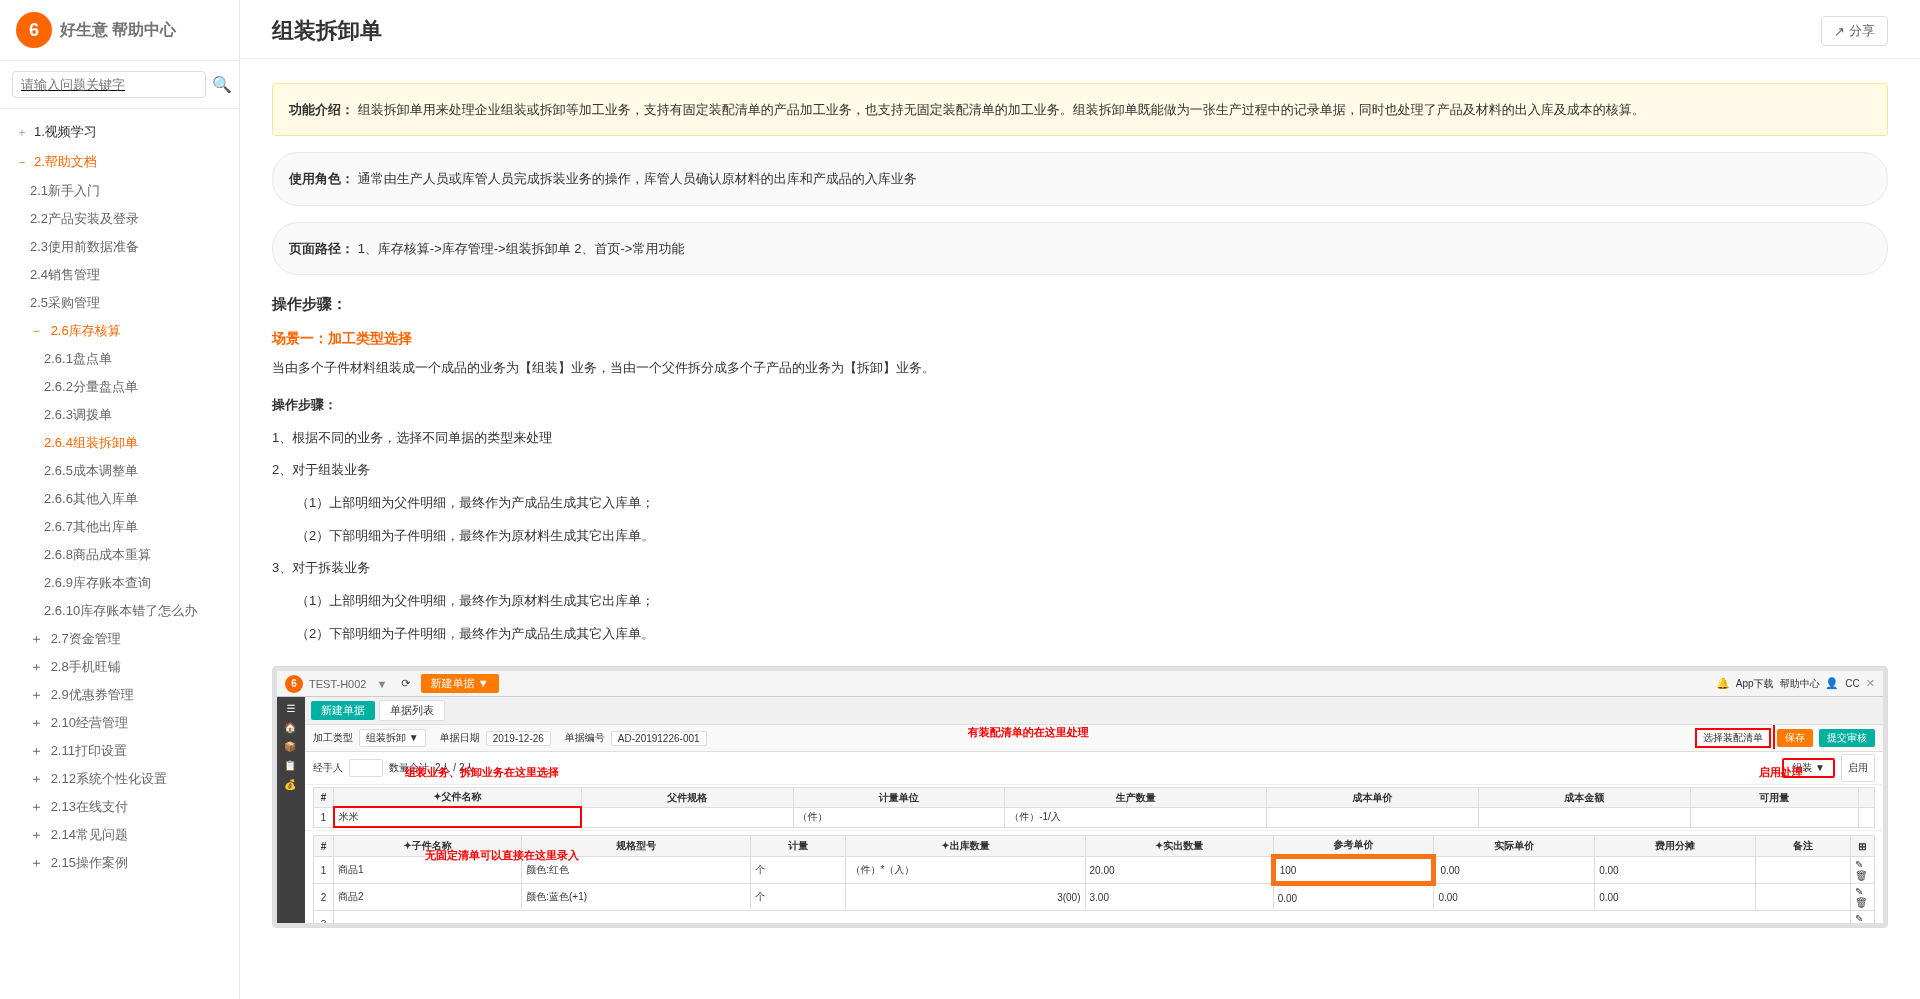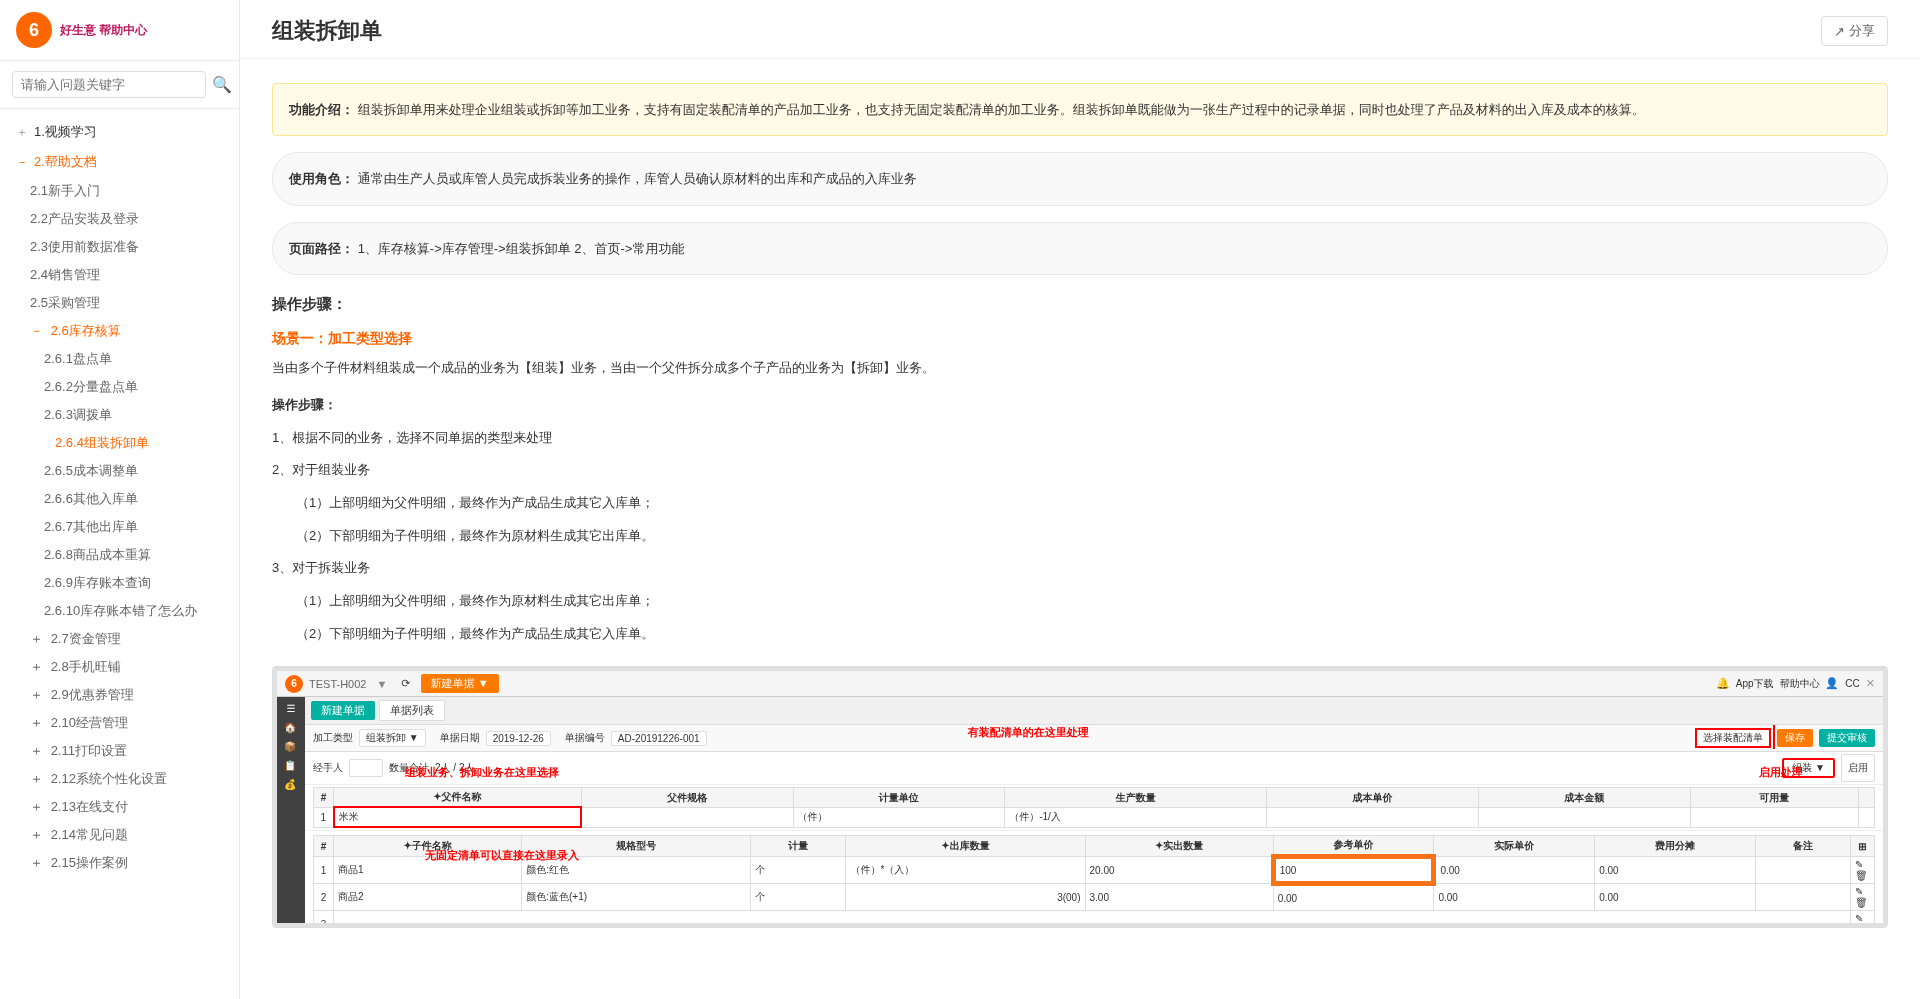--- a/index.html
+++ b/index.html
@@ -22,37 +22,38 @@
       border-bottom: 1px solid #e8e8e8;
     }
     #logo-circle {
       width: 36px; height: 36px;
       background: #f60;
       border-radius: 50%;
       display: flex; align-items: center; justify-content: center;
       color: #fff; font-size: 18px; font-weight: bold;
       margin-right: 8px;
     }
-    #logo-text { font-size: 12px; font-weight: bold; color: #be185d; }
+    #logo-text { font-size: 16px; font-weight: bold; color: #737373; font-family: Liberation Serif, serif; }
 
     #search-box {
       padding: 10px 12px;
       border-bottom: 1px solid #e8e8e8;
       display: flex;
       align-items: center;
       gap: 6px;
     }
     #search-input {
       flex: 1;
       border: 1px solid #ddd;
       border-radius: 4px;
       padding: 5px 8px;
       font-size: 13px;
       outline: none;
       color: #000000;
+      text-decoration: underline;
     }
     #search-icon-btn {
       cursor: pointer;
       color: #999;
       font-size: 16px;
     }
 
     #nav-tree {
       flex: 1;
       overflow-y: auto;
@@ -78,21 +79,21 @@
       cursor: pointer;
     }
     .nav-subsection.active { color: #f60; }
 
     .nav-item {
       padding: 5px 16px 5px 44px;
       font-size: 13px;
       color: #666;
       cursor: pointer;
     }
-    .nav-item.active { color: #f60; margin-left: 11px; }
+    .nav-item.active { color: #f60; }
 
     
     #main {
       flex: 1;
       overflow-y: auto;
       background: #fff;
     }
     #main-header {
       display: flex;
       align-items: center;

